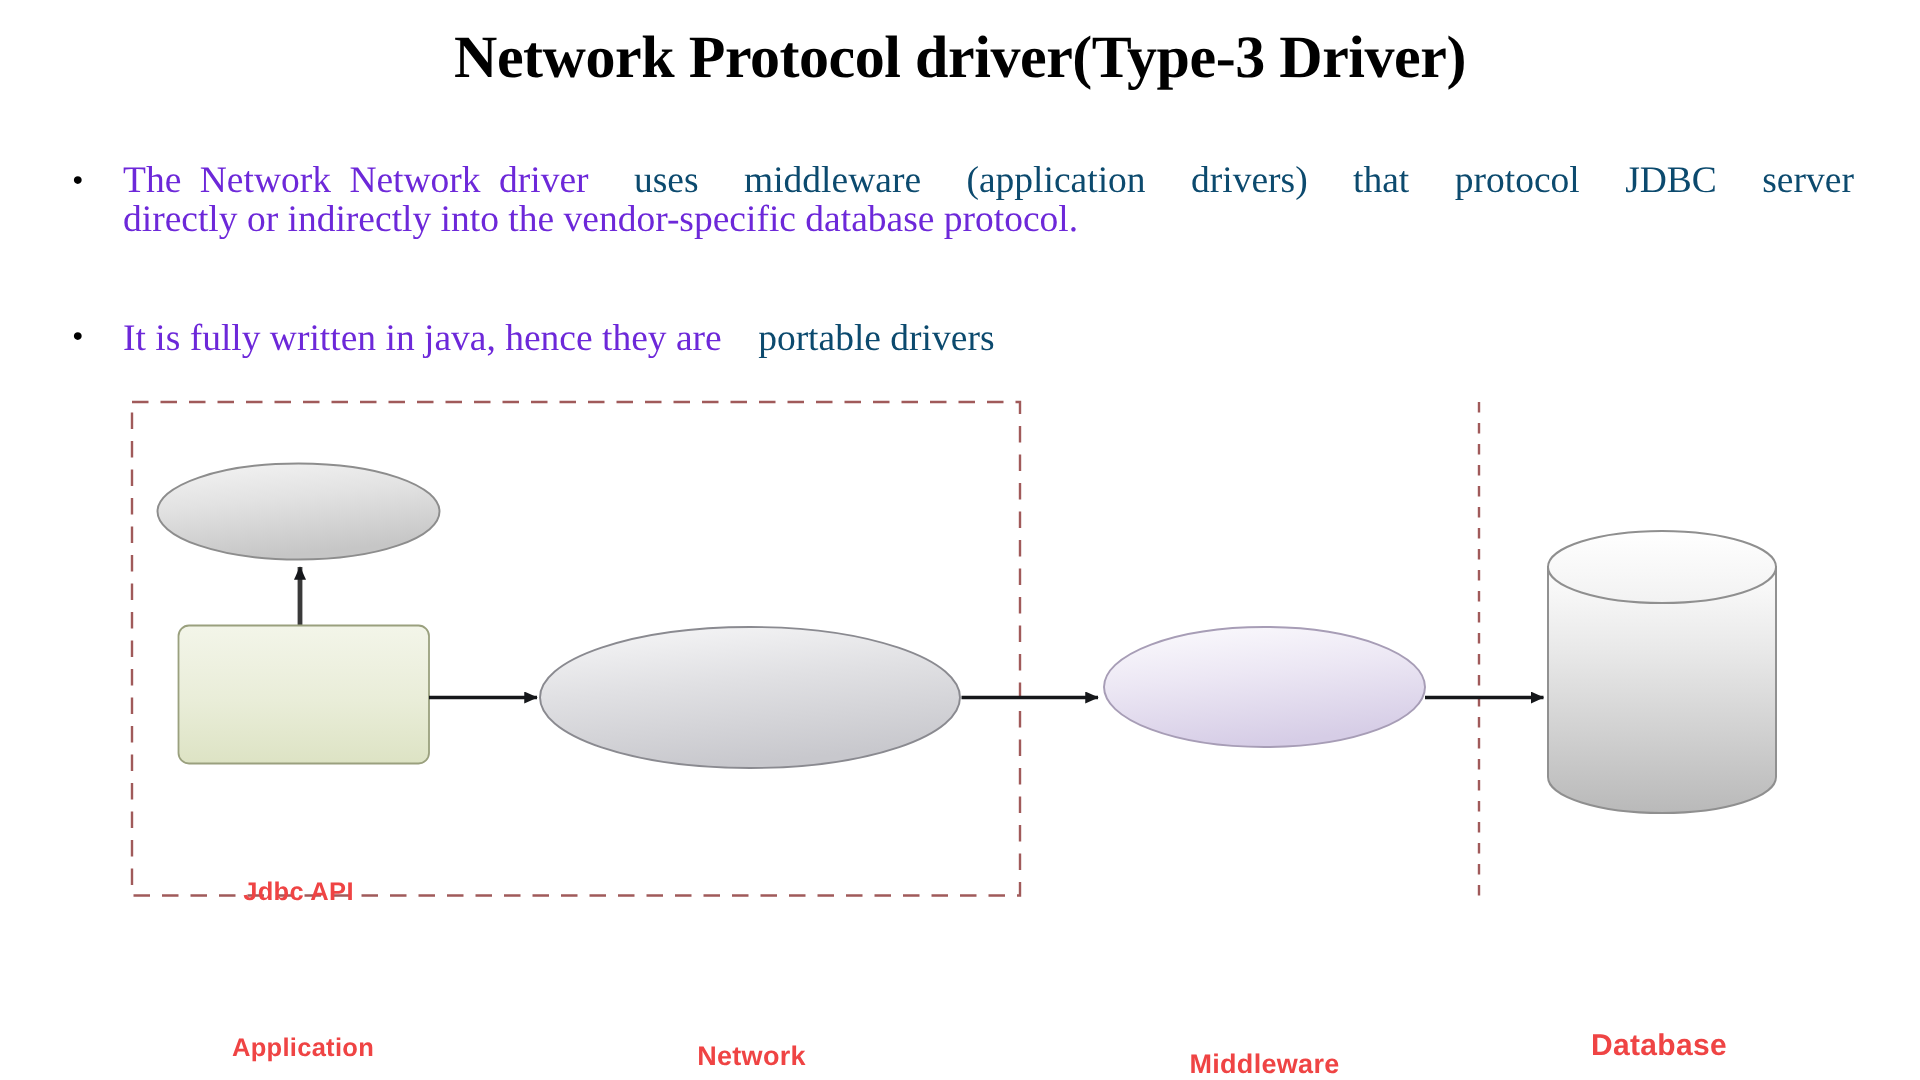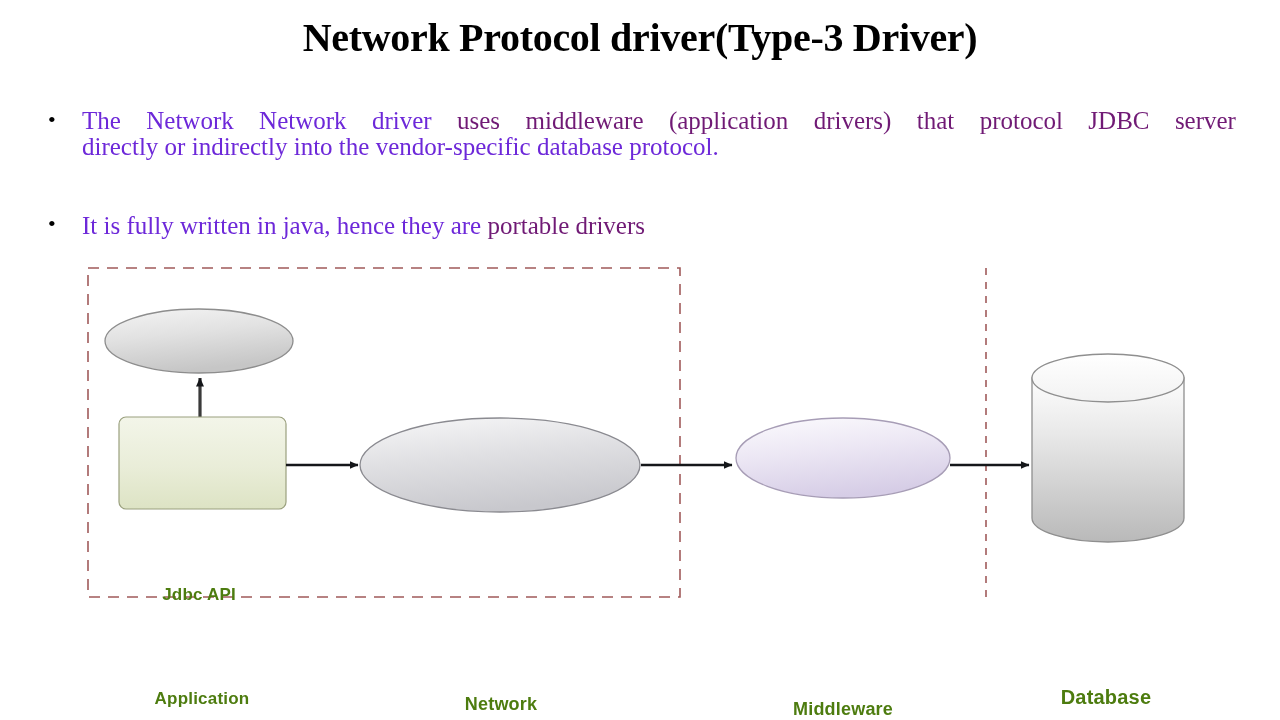--- a/index.html
+++ b/index.html
@@ -60,38 +60,38 @@
     justify-content: space-between;
     width: 1154px;
     white-space: nowrap;
     line-height: 1.0;
   }
   .line-plain {
     line-height: 1.0;
     white-space: nowrap;
   }
   .line2-b2 { line-height: 1.0; white-space: nowrap; }
-  .accent { color: #701a75; }
+  .accent { color: #0c4a6e; margin-left: 18px; }
   .dark { color: #6d28d9; }
 
   
   #diagram {
     position: absolute;
     left: 0;
     top: 256px;
     width: 1280px;
     height: 464px;
   }
   #diagram svg { display: block; }
 
   .d-label {
     position: absolute;
     font-family: "Liberation Sans", sans-serif;
     font-weight: bold;
-    color: #4d7c0f;
+    color: #ef4444;
     text-align: center;
     white-space: nowrap;
     pointer-events: none;
   }
   #lbl-jdbc-api   { left: 104px; top: 329px; width: 190px; font-size: 17px; letter-spacing: 0.2px; }
   #lbl-java-app   { left: 118px; top: 430px; width: 168px; font-size: 17px; line-height: 25px; letter-spacing: 0.2px; }
   #lbl-npd        { left: 366px; top: 434px; width: 270px; font-size: 18px; line-height: 29px; letter-spacing: 0.2px; }
   #lbl-middleware { left: 735px; top: 443px; width: 216px; font-size: 18px; letter-spacing: 0.2px; }
   #lbl-database   { left: 1030px; top: 430px; width: 152px; font-size: 20px; letter-spacing: 0.2px; }
 </style>

